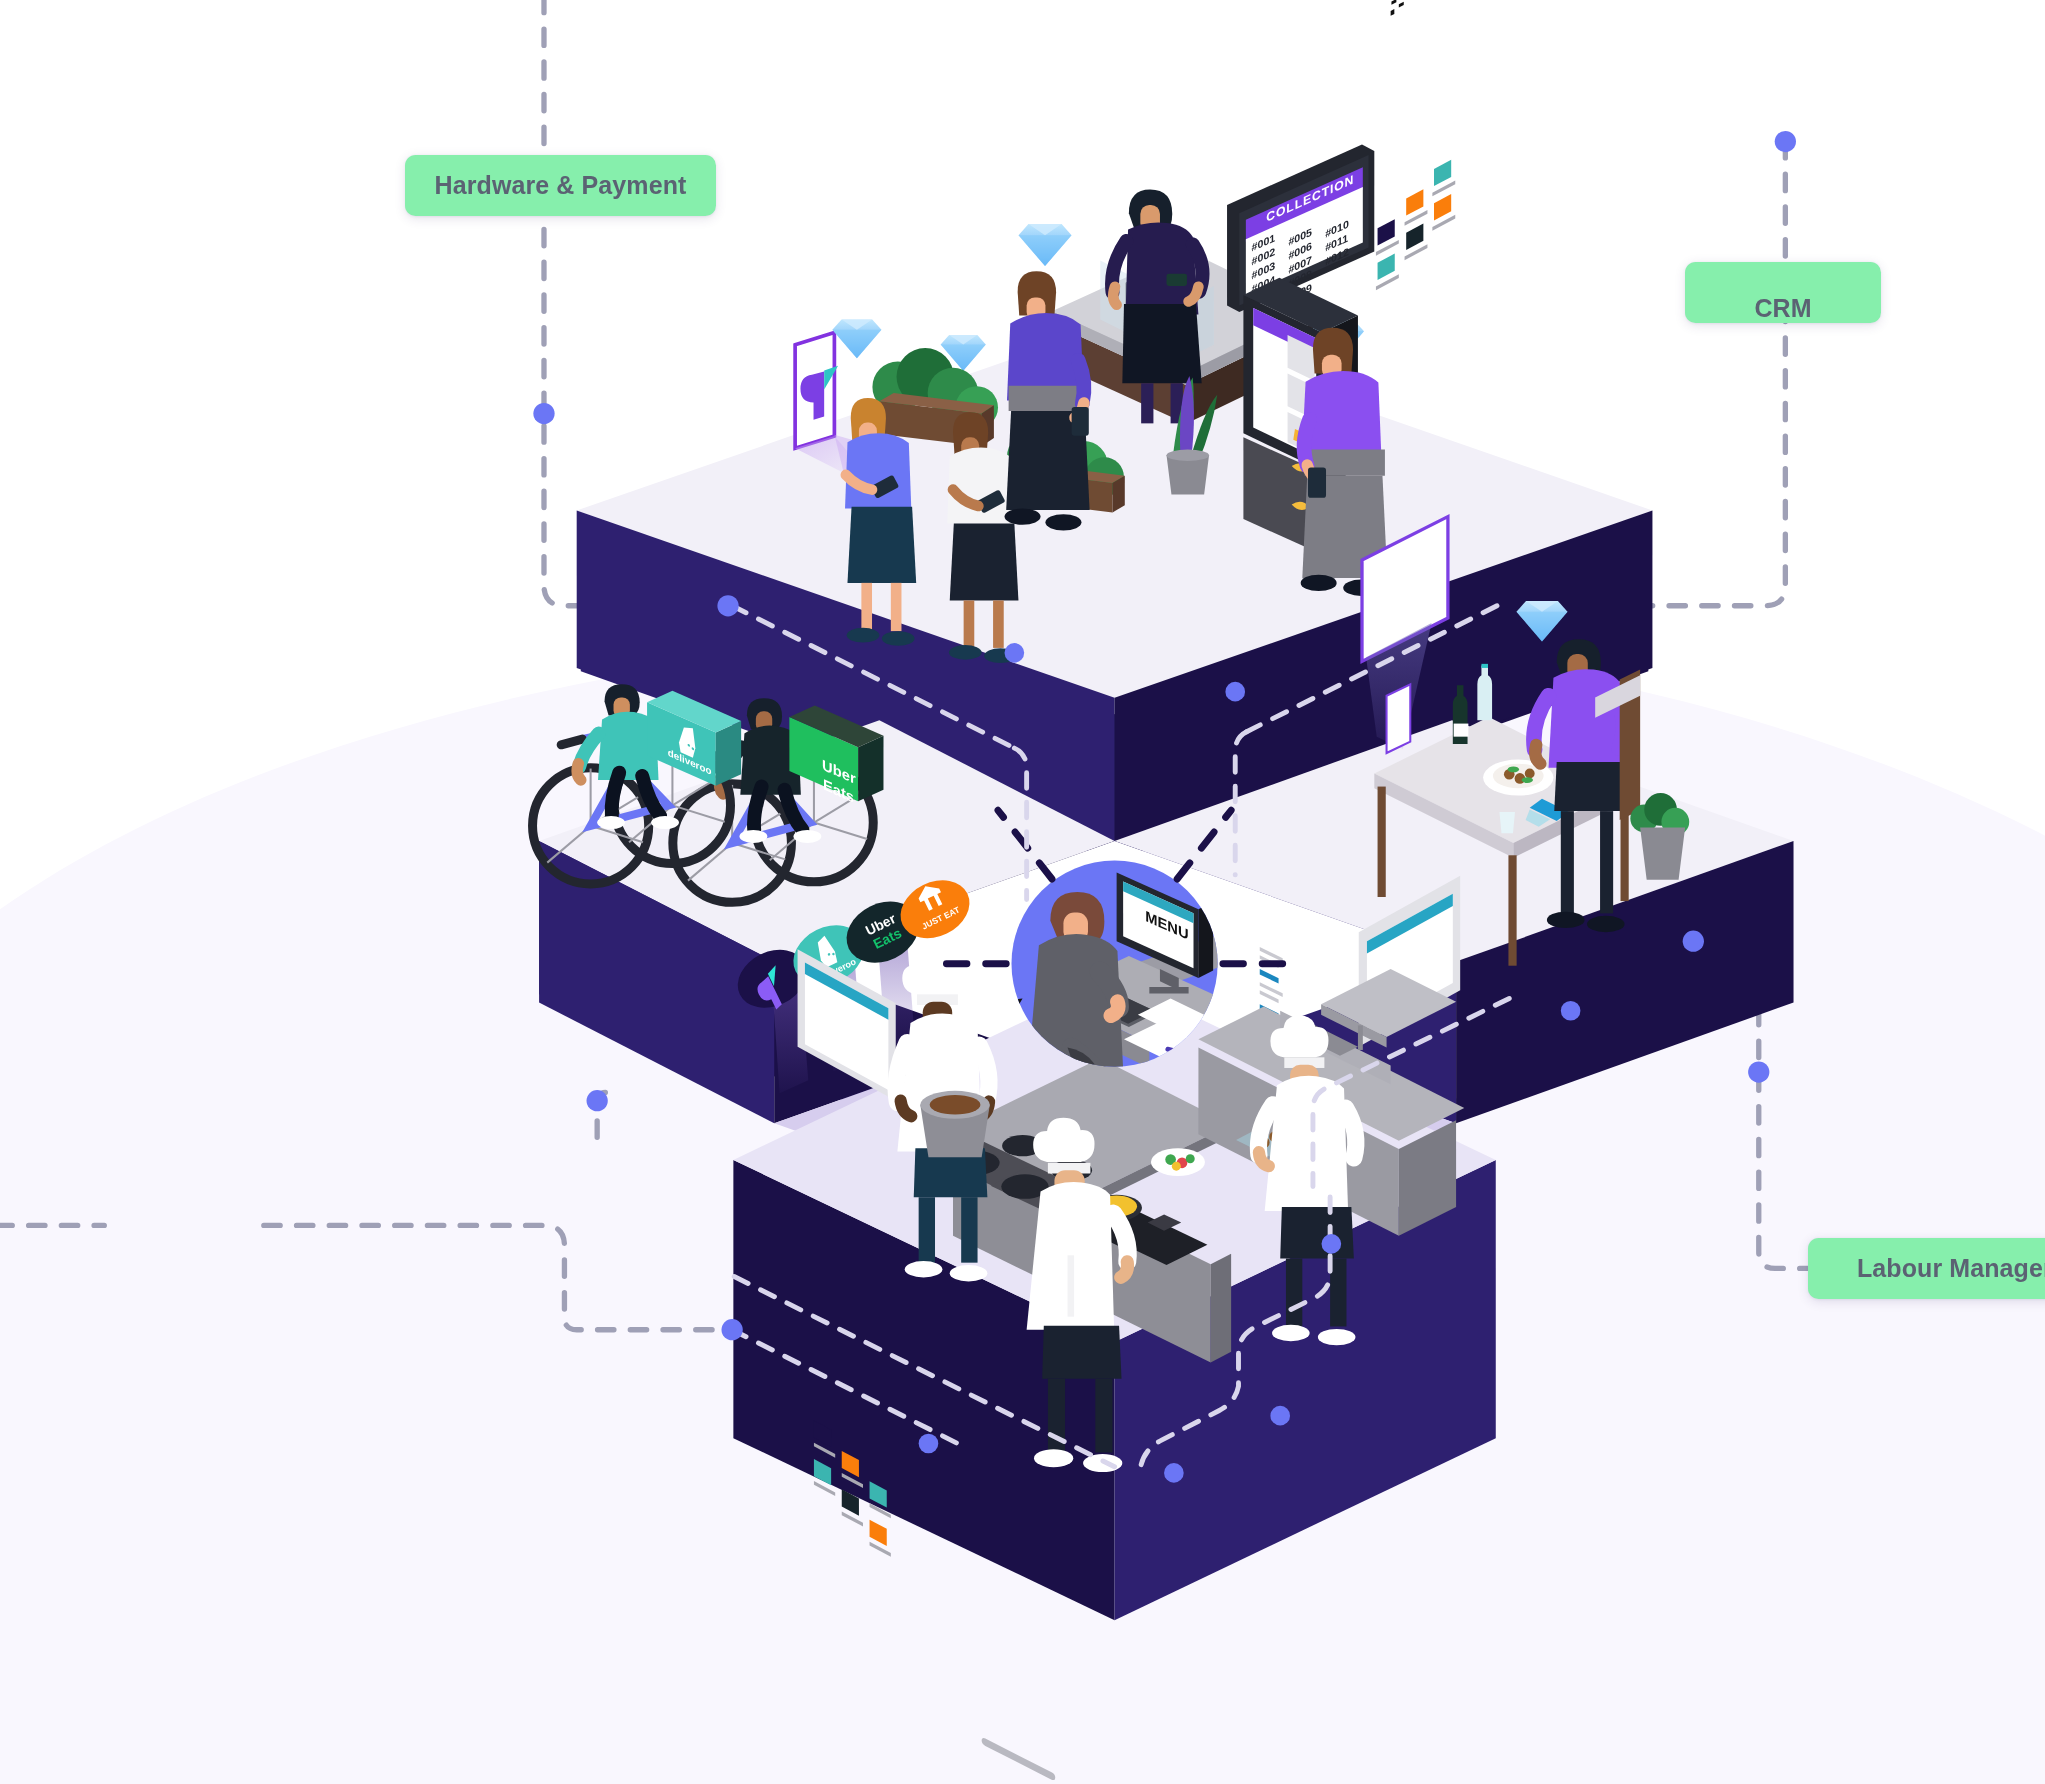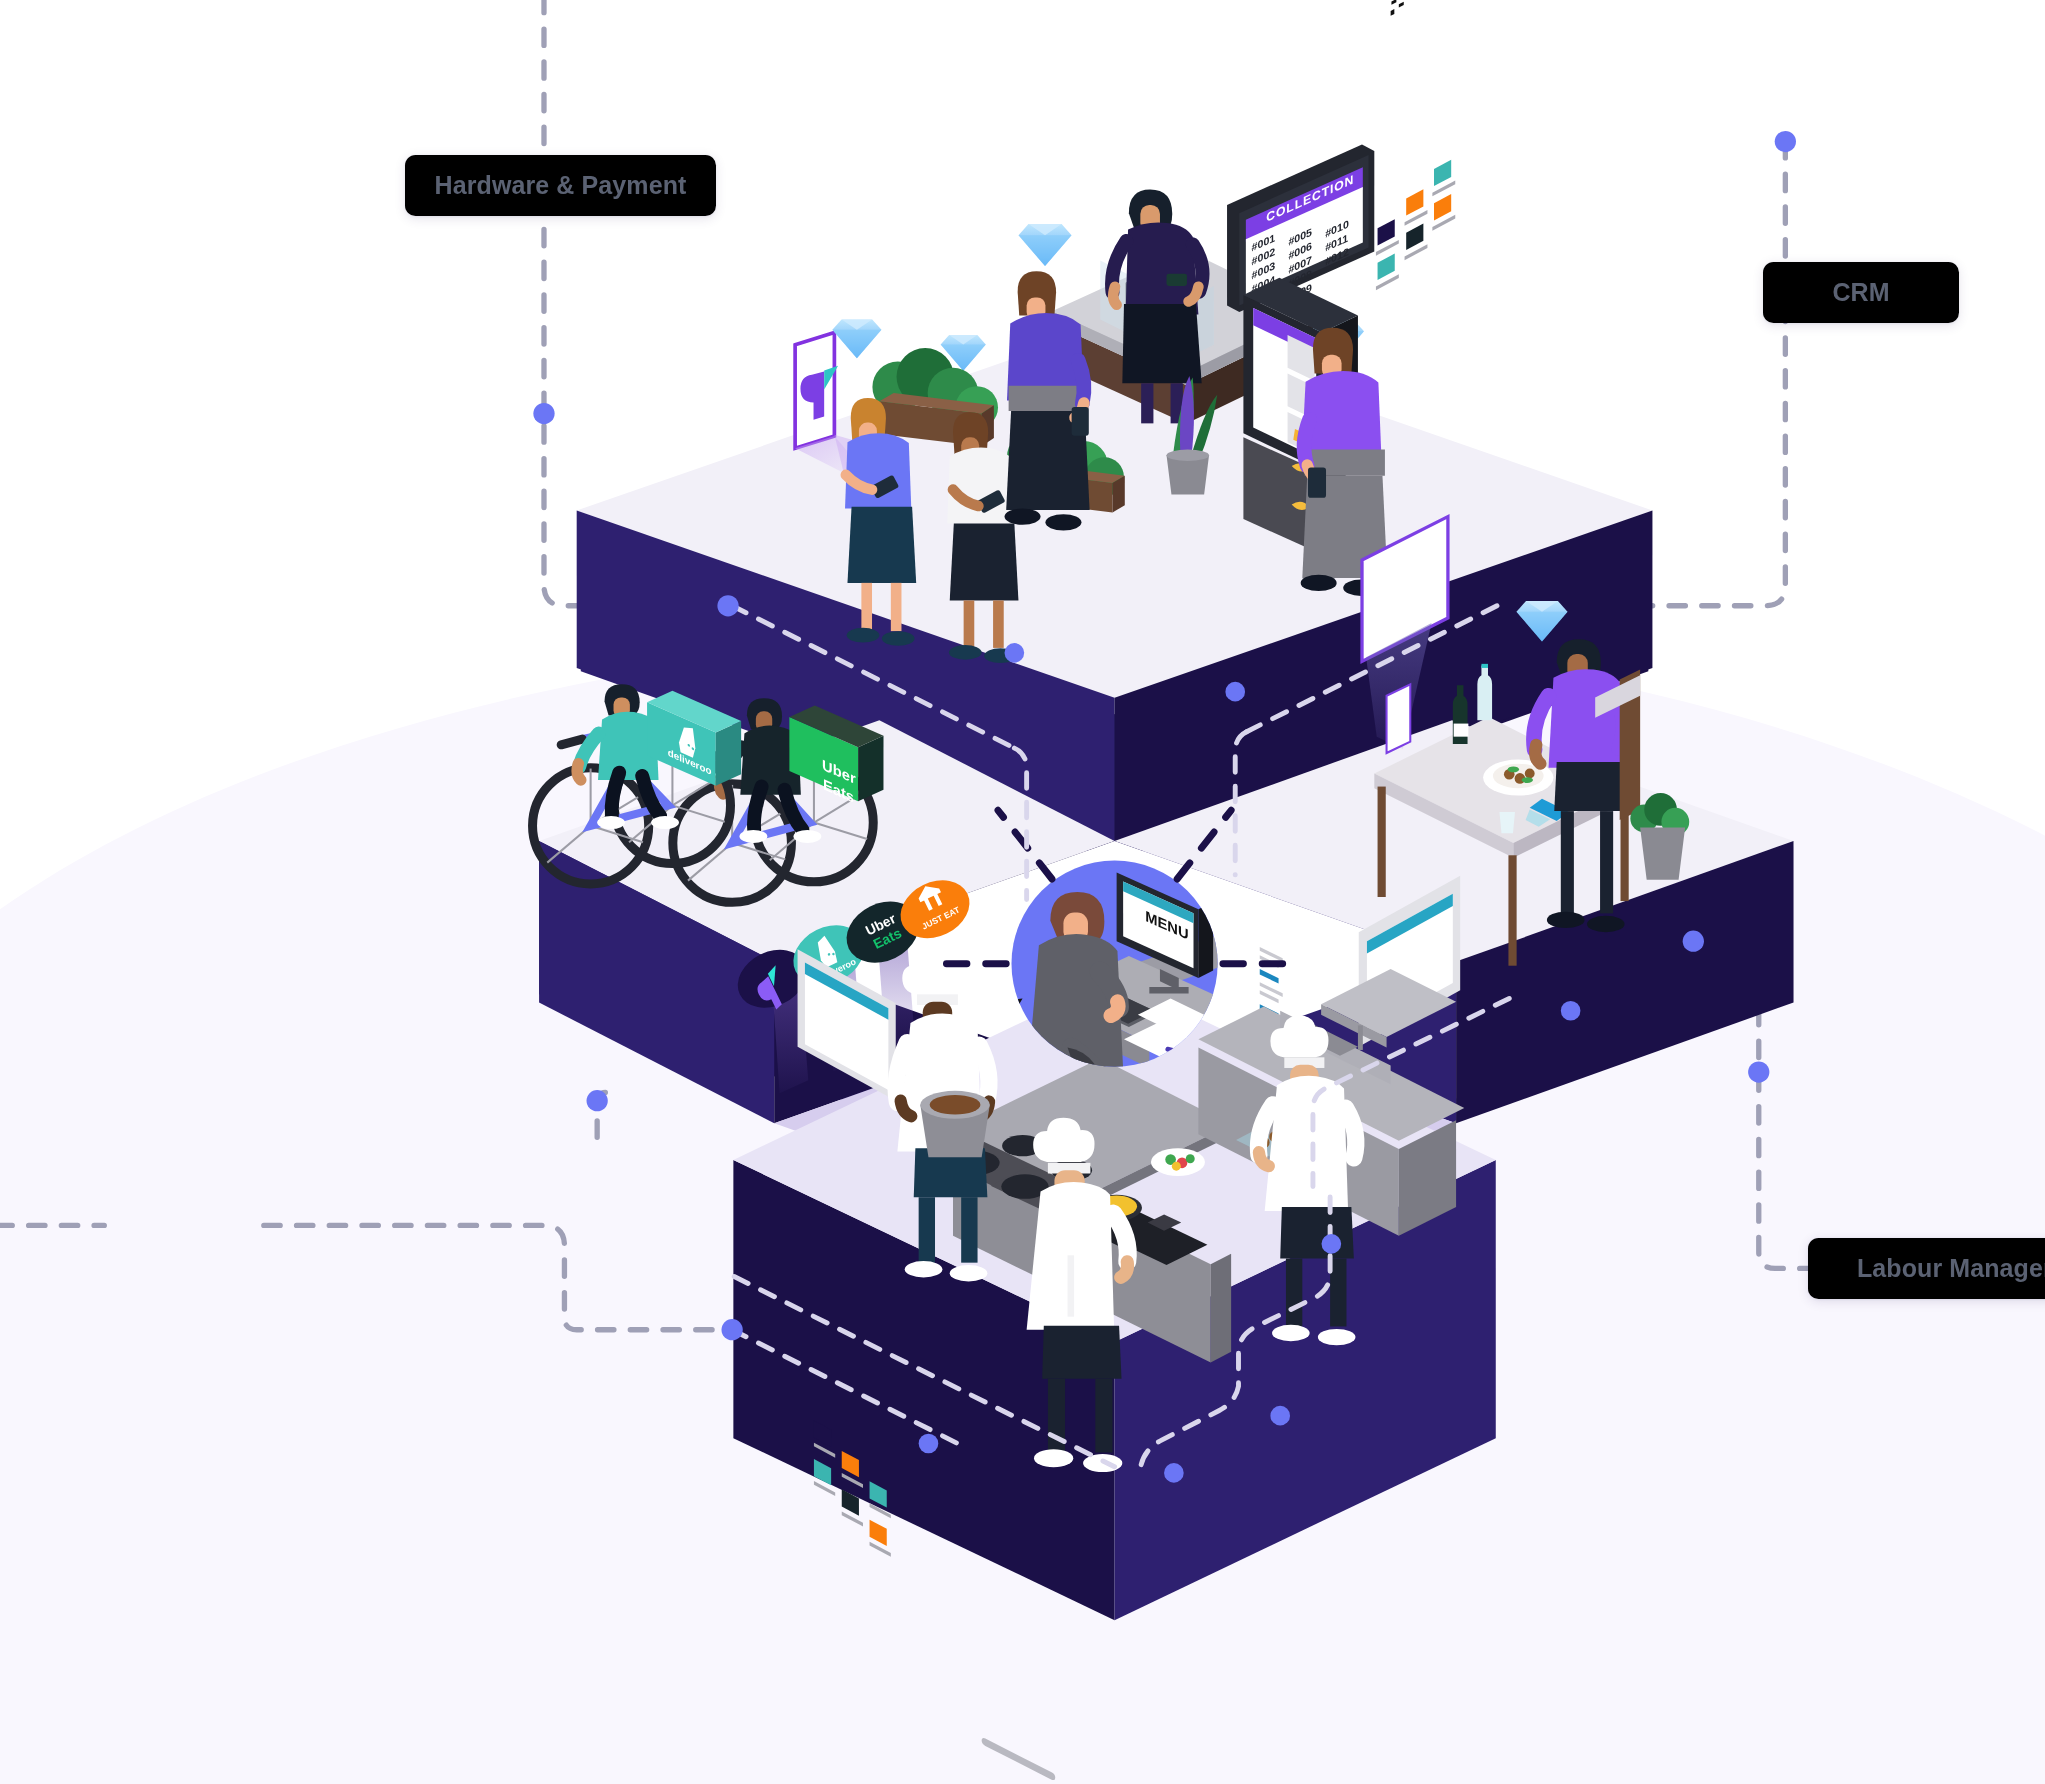--- a/index.html
+++ b/index.html
@@ -1,20 +1,20 @@
 <!DOCTYPE html>
 <html style="font-size:6.5px"><head>
 <meta charset="utf-8">
 <style>
   html,body{margin:0;padding:0;background:#ffffff;}
   body{font-family:"Liberation Sans",sans-serif;}
   #stage{position:relative;width:2196px;height:1785px;overflow:hidden;background:#ffffff;}
   #stage svg{position:absolute;inset:0;}
   .lbl{
-    position:absolute;background:#000000;border-radius:10.6px;
+    position:absolute;background:#86efac;border-radius:10.6px;
     box-shadow:0 2.5px 10.6px rgba(60,50,110,.13), 0 0.8px 2.5px rgba(60,50,110,.07);
     color:#5B6273;font-weight:bold;font-family:"Liberation Sans",sans-serif;
     display:flex;align-items:center;justify-content:center;
     letter-spacing:0.1px;white-space:nowrap;
   }
 </style>
 </head>
 <body>
 
 <div id="stage">
@@ -789,21 +789,21 @@
     <circle cx="2870" cy="3600" r="24"></circle>
     <circle cx="3255" cy="3040" r="24"></circle>
   </g>
 
 </svg>
 
 <div class="lbl" style="left:405px;top:155px;width:311px;height:61px;font-size:25px;">
   <span>Hardware &amp; Payment</span>
 </div>
 
-<div class="lbl" style="left:1763px;top:262px;width:196px;height:61px;font-size:25px;">
+<div class="lbl" style="left:1685px;top:262px;width:196px;height:61px;font-size:25px;align-items:flex-end;">
   <span>CRM</span>
 </div>
 
 
 <div class="lbl" style="left:1808px;top:1238px;width:344px;height:61px;font-size:25px;">
   <span>Labour Management</span>
 </div>
 
 </div>
 

